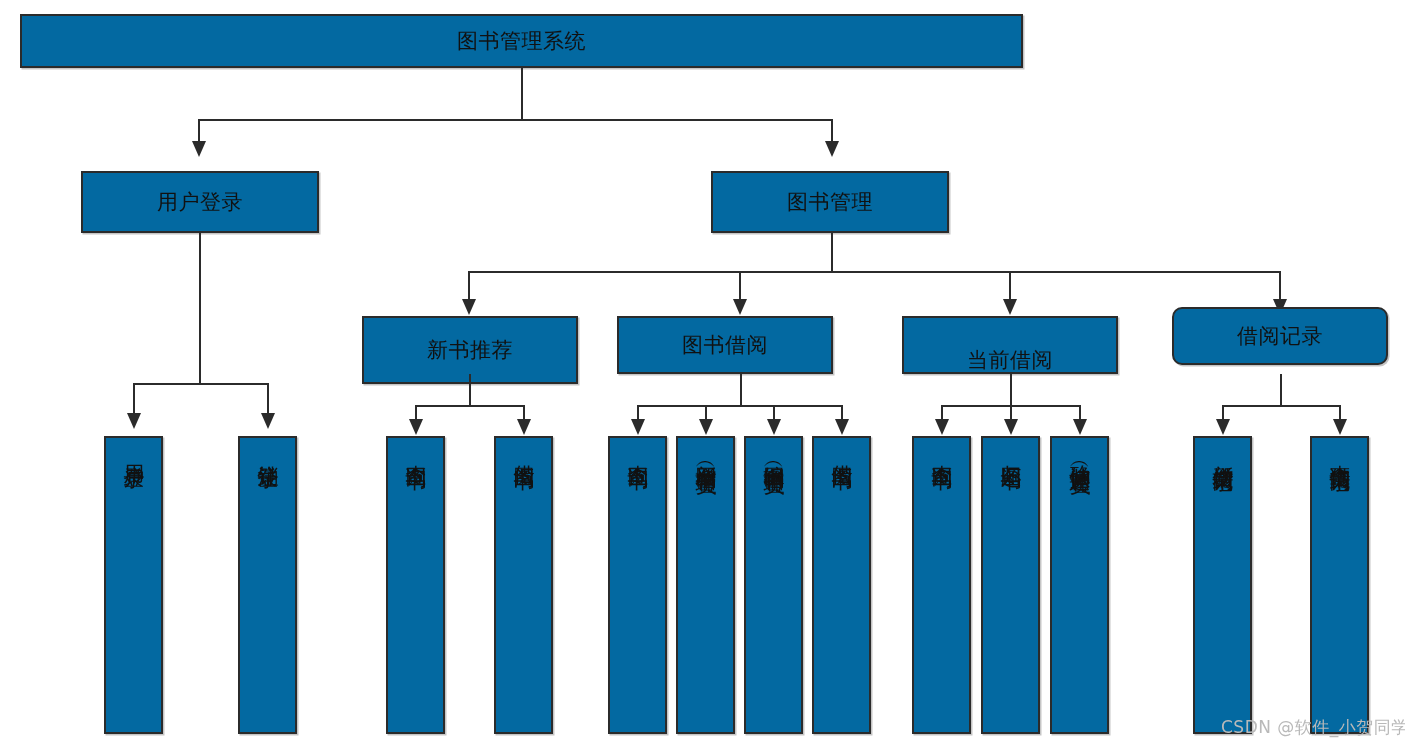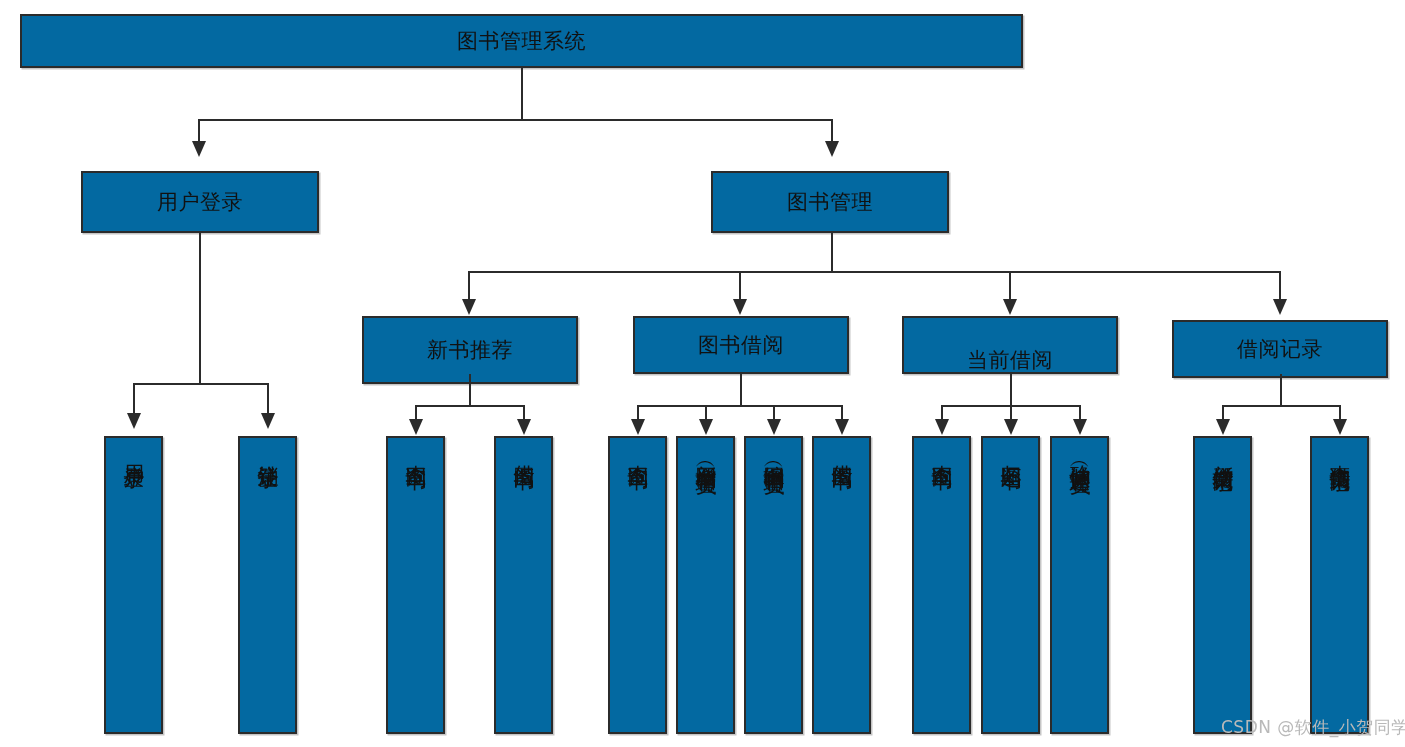--- a/index.html
+++ b/index.html
@@ -119,27 +119,27 @@
   <div class="vline" style="left:739px; top:271px; height:30px;"></div>
   <div class="arrow" style="left:733px; top:299px;"></div>
   <div class="vline" style="left:1009px; top:271px; height:30px;"></div>
   <div class="arrow" style="left:1003px; top:299px;"></div>
   <div class="vline" style="left:1279px; top:271px; height:30px;"></div>
   <div class="arrow" style="left:1273px; top:299px;"></div>
 
   <div class="node" style="left:362px; top:316px; width:216px; height:68px;">
     <span class="label">新书推荐</span>
   </div>
-  <div class="node" style="left:633px; top:316px; width:216px; height:58px;">
+  <div class="node" style="left:617px; top:316px; width:216px; height:58px;">
     <span class="label">图书借阅</span>
   </div>
   <div class="node" style="left:902px; top:316px; width:216px; height:58px;align-items:flex-end;">
     <span class="label">当前借阅</span>
   </div>
-  <div class="node" style="left:1172px; top:320px; width:216px; height:58px;">
+  <div class="node" style="left:1172px; top:307px; width:216px; height:58px;border-radius:10px;">
     <span class="label">借阅记录</span>
   </div>
 
   <div class="vline" style="left:469px; top:374px; height:32px;"></div>
   <div class="hline" style="left:415px; top:405px; width:110px;"></div>
   <div class="vline" style="left:415px; top:405px; height:17px;"></div>
   <div class="arrow" style="left:409px; top:419px;"></div>
   <div class="vline" style="left:523px; top:405px; height:17px;"></div>
   <div class="arrow" style="left:517px; top:419px;"></div>
 

